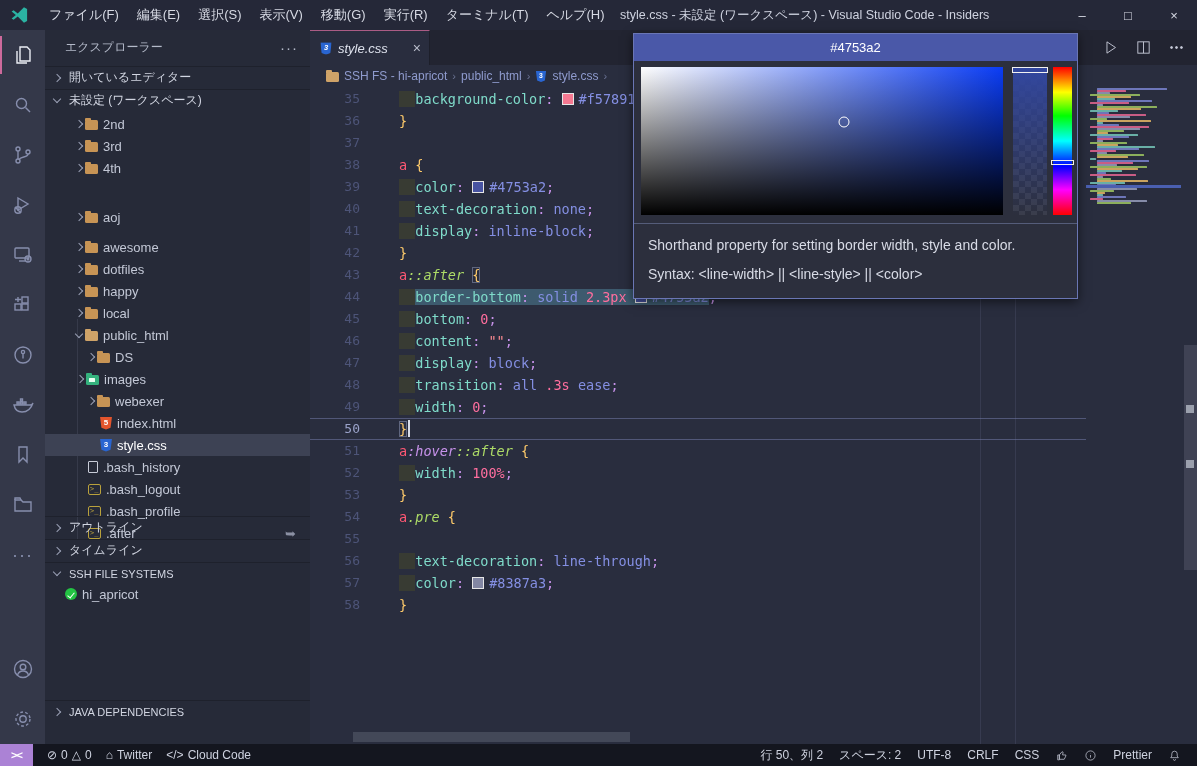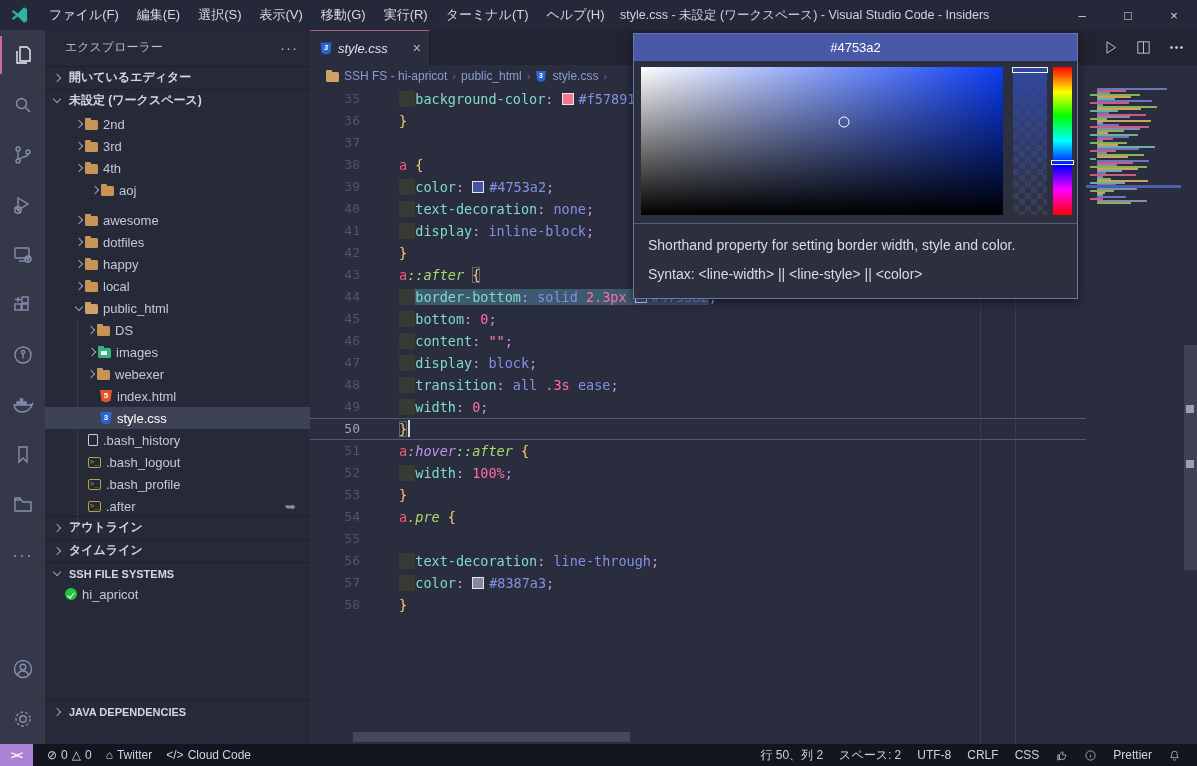--- a/index.html
+++ b/index.html
@@ -27,21 +27,21 @@
   .ab-item.active::before { content:""; position:absolute; left:0; top:6px; bottom:6px; width:2px; background:#cd6a9c; }
   .ab-bottom { margin-top:auto; }
   .ab-dots { font-size:18px; letter-spacing:1px; color:#878ead; }
 
   
   .sidebar { position:absolute; left:45px; top:30px; width:265px; height:714px; background:#262a38;
     color:#c3c8d6; font-size:13px; z-index:5; }
   .sb-header { height:34px; display:flex; align-items:center; padding:0 12px 0 20px; color:#b4bac9; font-size:12px; }
   .sb-header .more { margin-left:auto; font-size:15px; letter-spacing:1px; color:#b4bac9; }
   .sb-sect { height:22px; display:flex; align-items:center; gap:6px; padding-left:6px;
-    font-weight:bold; font-size:12px; color:#d2d6e2; border-top:1px solid #1e212c; }
+    font-weight:normal; font-size:12px; color:#d2d6e2; border-top:1px solid #1e212c; }
   .sb-sect.small { font-size:11px; }
   .chev { width:6px; height:6px; border-right:1.4px solid #9aa0b5; border-bottom:1.4px solid #9aa0b5;
     flex:none; margin:0 3px; }
   .chev.r { transform:rotate(-45deg); }
   .chev.d { transform:rotate(45deg); margin-top:-3px; }
   .tree { position:absolute; top:83px; left:0; width:100%; }
   .t-row { height:22px; display:flex; align-items:center; position:relative; }
   .t-row.selected { background:#3d4254; color:#ffffff; }
   .t-label { margin-left:5px; white-space:nowrap; }
   .t-cursor { position:absolute; right:14px; color:#8b90a3; }
@@ -282,21 +282,21 @@
         <div class="t-row" style="padding-left: 28px;">
           <span class="chev r"></span>
           <span class="fic ic-folder"></span>
           <span class="t-label">3rd</span>
         </div>
         <div class="t-row" style="padding-left: 28px;">
           <span class="chev r"></span>
           <span class="fic ic-folder"></span>
           <span class="t-label">4th</span>
         </div>
-        <div class="t-row" style="padding-left: 44px;">
+        <div class="t-row" style="padding-left: 28px; margin-top: 27px;">
           <span class="chev r"></span>
           <span class="fic ic-folder"></span>
           <span class="t-label">aoj</span>
         </div>
         <div class="t-row" style="padding-left: 28px; margin-top: 8px;">
           <span class="chev r"></span>
           <span class="fic ic-folder"></span>
           <span class="t-label">awesome</span>
         </div>
         <div class="t-row" style="padding-left: 28px;">
@@ -317,21 +317,21 @@
         <div class="t-row" style="padding-left: 28px;">
           <span class="chev d"></span>
           <span class="fic ic-folder-open"></span>
           <span class="t-label">public_html</span>
         </div>
         <div class="t-row" style="padding-left: 40px;">
           <span class="chev r"></span>
           <span class="fic ic-folder"></span>
           <span class="t-label">DS</span>
         </div>
-        <div class="t-row" style="padding-left: 41px;">
+        <div class="t-row" style="padding-left: 29px;">
           <span class="chev r"></span>
           <span class="fic ic-folder-img"></span>
           <span class="t-label">images</span>
         </div>
         <div class="t-row" style="padding-left: 40px;">
           <span class="chev r"></span>
           <span class="fic ic-folder"></span>
           <span class="t-label">webexer</span>
         </div>
         <div class="t-row" style="padding-left: 40px;">

